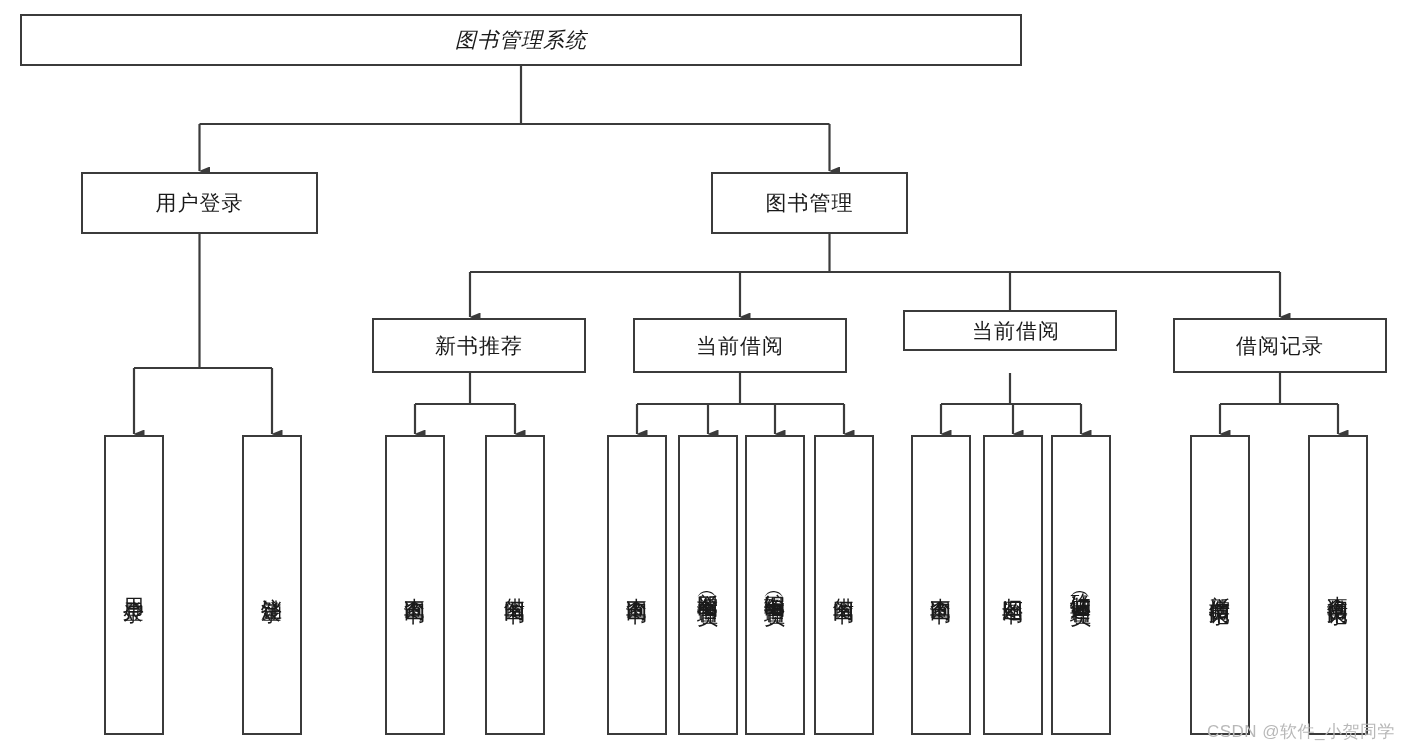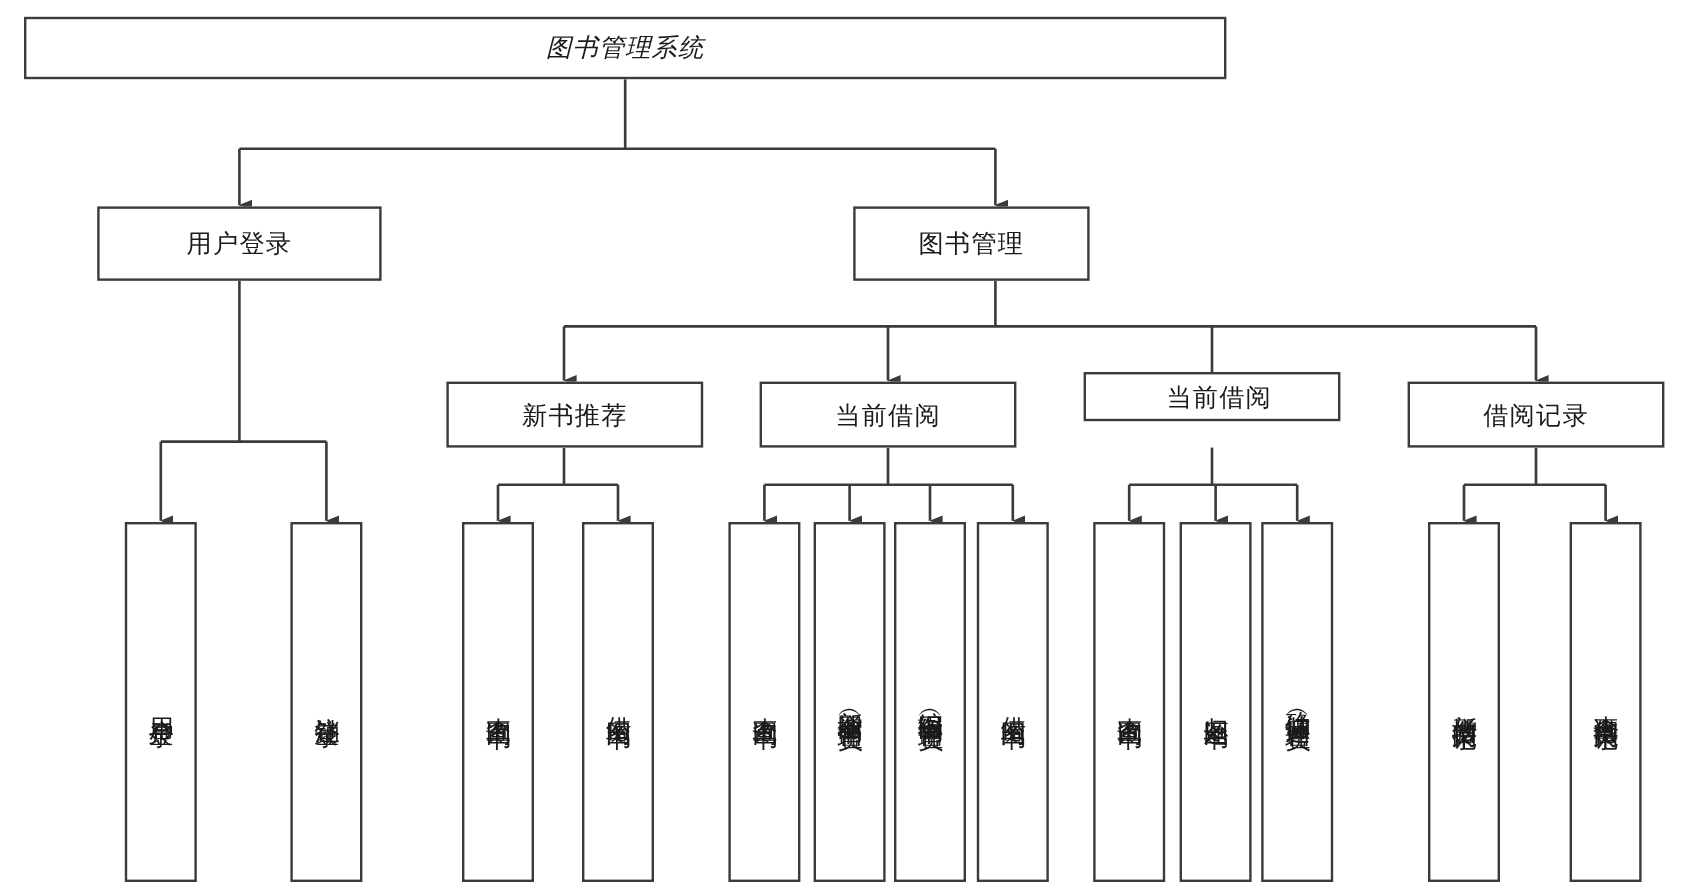--- a/index.html
+++ b/index.html
@@ -165,13 +165,14 @@
         <span class="label">确认归还（管理员）</span>
       </div>
       <div class="node vert" style="left: 1190px; top: 435px; width: 60px; height: 300px;">
         <span class="label">新增借阅记录</span>
       </div>
       <div class="node vert" style="left: 1308px; top: 435px; width: 60px; height: 300px;">
         <span class="label">查询借阅记录</span>
       </div>
     </div>
 
+  <div class="watermark">CSDN @软件_小贺同学</div>
 </div>
 
 </body></html>

